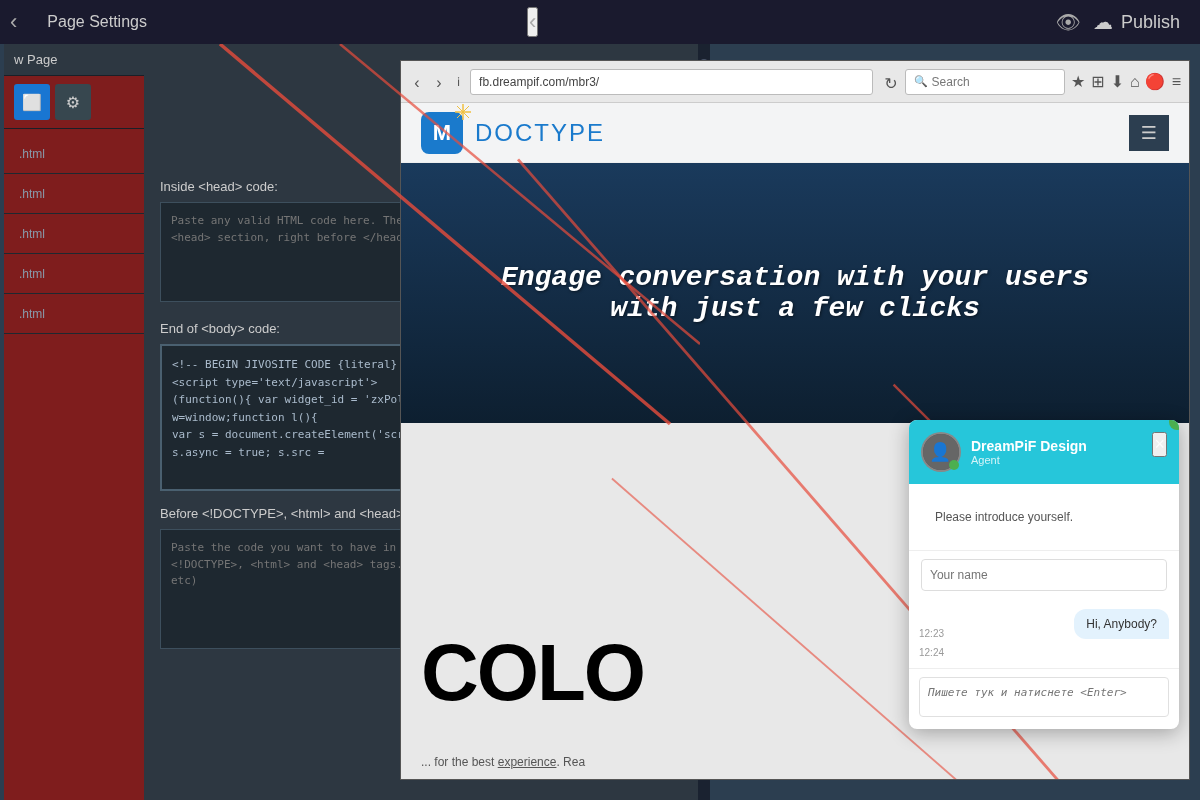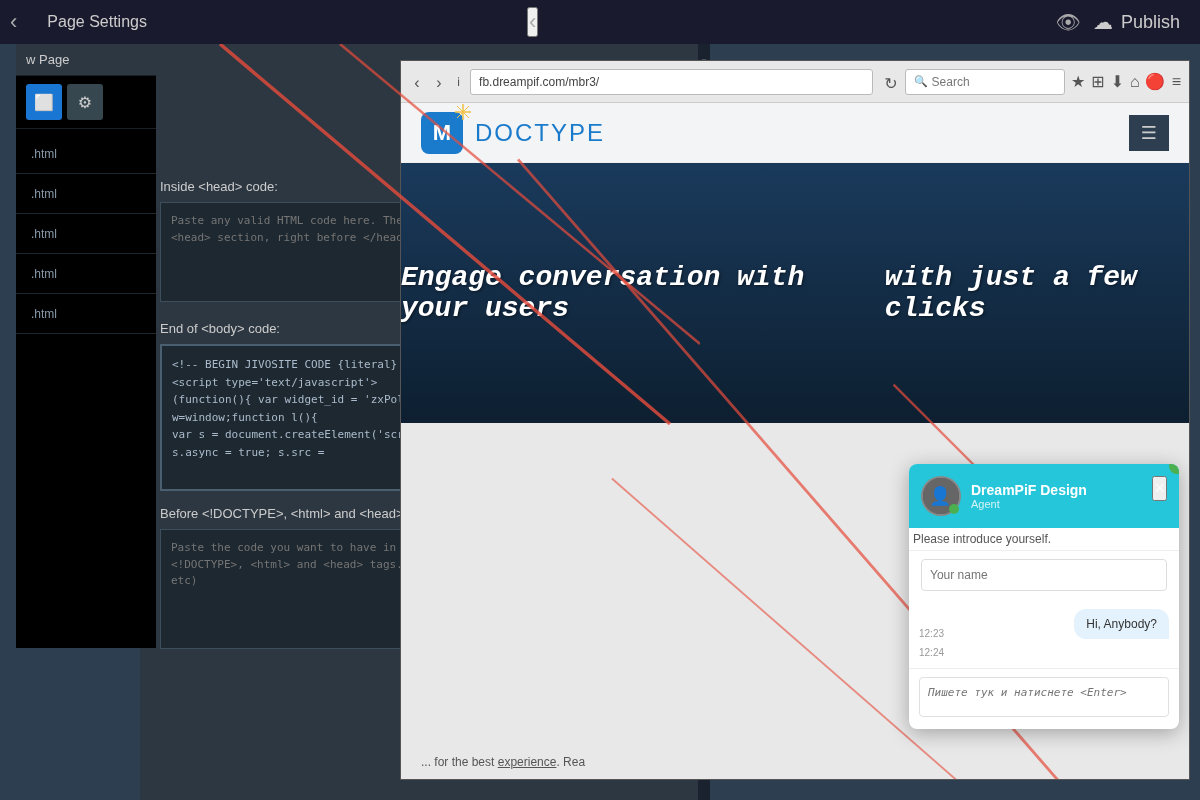--- a/index.html
+++ b/index.html
@@ -15,22 +15,22 @@
     .back-btn { color: #aaa; font-size: 22px; cursor: pointer; background: none; border: none; }
     .page-title { color: #ccc; font-size: 16px; margin-left: 30px; }
     .collapse-btn { color: #aaa; font-size: 22px; margin-left: auto; margin-right: 10px; cursor: pointer; }
     .publish-area { display: flex; align-items: center; gap: 12px; }
     .preview-icon { color: #aaa; font-size: 20px; cursor: pointer; }
     .publish-btn { background: transparent; border: none; color: #ccc; font-size: 18px; display: flex; align-items: center; gap: 8px; cursor: pointer; }
     .publish-btn .cloud-icon { font-size: 20px; }
 
     
     .left-sidebar {
-      position: absolute; top: 44px; left: 16px; width: 140px; height: 604px;
-      background: #000000; z-index: 50;
+      position: absolute; top: 44px; left: 4px; width: 140px; height: 756px;
+      background: #7f1d1d; z-index: 50;
     }
     .sidebar-new-page {
       background: #2d3741; color: #ccc; padding: 8px 10px; font-size: 13px;
       border-bottom: 1px solid #1a2028;
     }
     .sidebar-icons { display: flex; gap: 5px; padding: 8px 10px; border-bottom: 1px solid #1a2028; }
     .sidebar-icon-btn {
       width: 36px; height: 36px; display: flex; align-items: center; justify-content: center;
       background: #37474f; border: none; cursor: pointer; color: #ccc; font-size: 16px; border-radius: 3px;
     }
@@ -99,21 +99,21 @@
       height: 60px; background: rgba(255,255,255,0.95); display: flex; align-items: center; padding: 0 20px;
       border-bottom: 1px solid #eee;
     }
     .mobirise-logo-icon { width: 42px; height: 42px; background: #1a7acc; border-radius: 8px; display: flex; align-items: center; justify-content: center; }
     .mobirise-logo-m { color: white; font-size: 22px; font-weight: bold; }
     .mobirise-title { color: #1a7acc; font-size: 24px; font-weight: 300; margin-left: 12px; letter-spacing: 2px; }
 
     
     .hero-area {
       height: 260px; background: linear-gradient(to bottom, #1a3a5c, #0d1f30);
-      display: flex; align-items: center; justify-content: center; flex-direction: row;
+      display: flex; align-items: center; justify-content: center; flex-direction: column;
       position: relative;
     }
     .hero-text-1 { color: white; font-size: 28px; font-weight: bold; font-style: italic; font-family: 'Courier New', monospace; text-shadow: 1px 1px 3px rgba(0,0,0,0.5); }
     .hero-text-2 { color: white; font-size: 28px; font-weight: bold; font-style: italic; font-family: 'Courier New', monospace; text-shadow: 1px 1px 3px rgba(0,0,0,0.5); }
 
     
     .chat-widget {
       position: absolute; bottom: 50px; right: 10px; width: 270px;
       background: white; border-radius: 8px; box-shadow: 0 4px 20px rgba(0,0,0,0.3);
       z-index: 200; overflow: hidden;
@@ -124,21 +124,21 @@
     .chat-avatar {
       width: 40px; height: 40px; border-radius: 50%; background: #555; overflow: hidden;
       flex-shrink: 0; border: 2px solid rgba(255,255,255,0.3);
     }
     .chat-avatar-inner { width: 100%; height: 100%; background: #666; display: flex; align-items: center; justify-content: center; font-size: 18px; }
     .chat-agent-name { color: white; font-size: 14px; font-weight: bold; }
     .chat-agent-role { color: rgba(255,255,255,0.8); font-size: 11px; }
     .chat-close { position: absolute; right: 12px; top: 12px; color: rgba(255,255,255,0.8); cursor: pointer; font-size: 18px; }
     .online-dot { width: 10px; height: 10px; background: #4caf50; border-radius: 50%; position: absolute; bottom: 2px; right: 2px; }
 
-    .chat-intro { padding: 4px; font-size: 12px; color: #555; border-bottom: 1px solid #eee; }
+    .chat-intro { padding: 26px; font-size: 12px; color: #555; border-bottom: 1px solid #eee; }
     .chat-name-input {
       margin: 8px 12px; width: calc(100% - 24px); height: 32px; border: 1px solid #ddd;
       border-radius: 4px; padding: 0 8px; font-size: 12px; color: #999;
     }
 
     .chat-messages { padding: 10px; display: flex; flex-direction: column; gap: 8px; }
     .chat-msg-row { display: flex; align-items: flex-end; gap: 20px; }
     .chat-msg-time { font-size: 10px; color: #999; }
     .chat-bubble-right {
       background: #e3f2fd; padding: 8px 12px; border-radius: 12px 12px 0 12px;
@@ -303,20 +303,21 @@
         </div>
       </div>
     </div>
 
     <div class="hero-area">
       <div class="hero-text-1">Engage conversation with your users</div>
       <div class="hero-text-2">with just a few clicks</div>
     </div>
 
     <div style="height:calc(100% - 320px);background:#e8e8e8;position:relative;">
+      <div class="colo-text">COLO</div>
       <div style="position:absolute;bottom:10px;left:20px;font-size:12px;color:#555;">... for the best <span style="text-decoration:underline;text-align:right;">experience</span>. Rea</div>
     </div>
 
     <div class="chat-widget">
       <div class="chat-header">
         <div style="position:relative;">
           <div class="chat-avatar">
             <div class="chat-avatar-inner">👤</div>
           </div>
           <div class="online-dot"></div>

